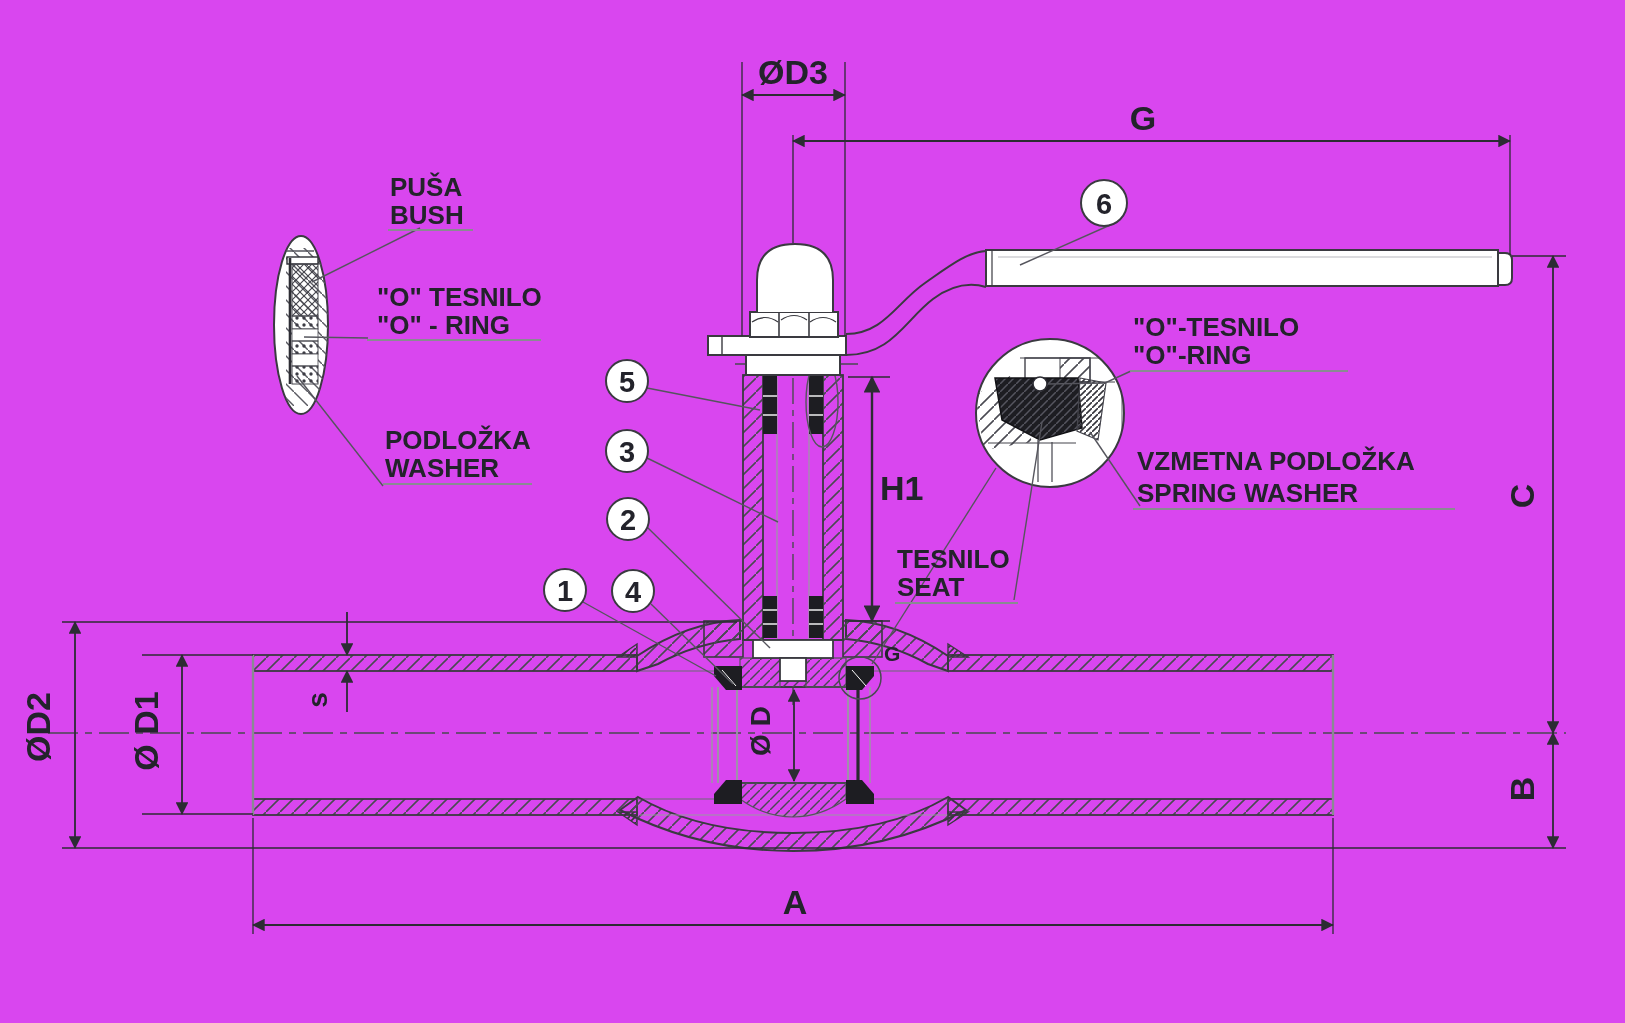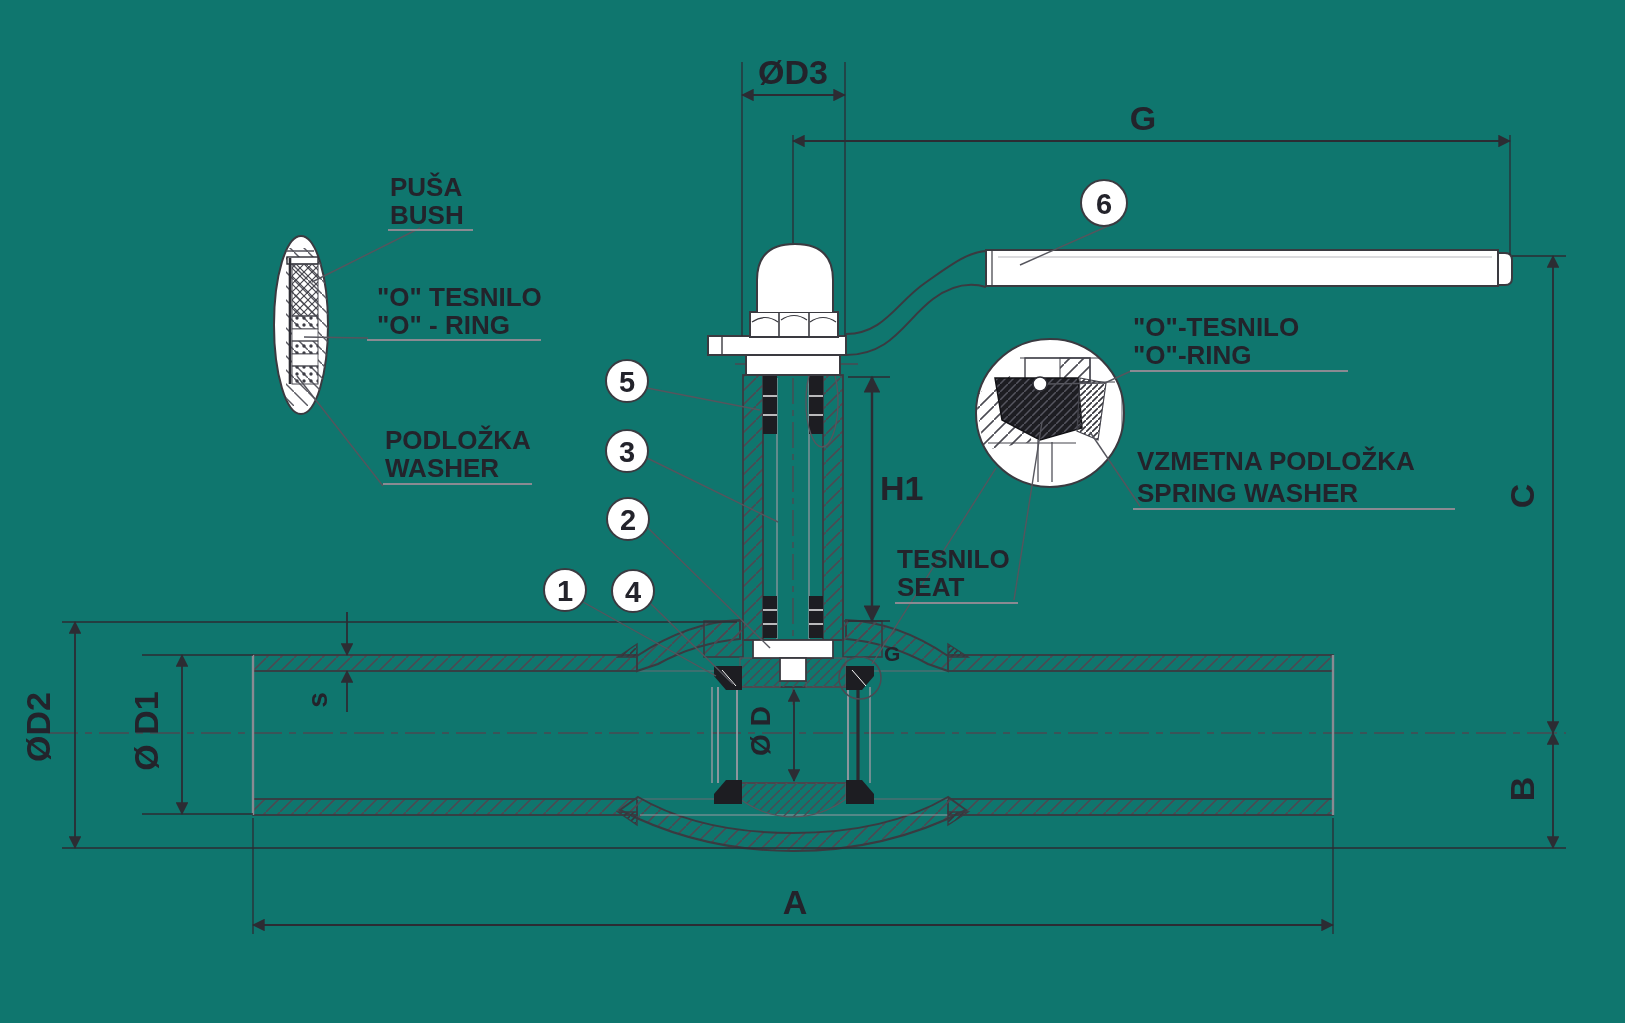--- a/index.html
+++ b/index.html
@@ -1,16 +1,16 @@
 <!DOCTYPE html>
 <html><head>
 <meta charset="utf-8">
 <style>
   html,body{margin:0;padding:0;background:#ffffff;}
-  .stage{width:1625px;height:1023px;position:relative;background:#0f766e;font-family:"Liberation Sans",sans-serif;}
+  .stage{width:1625px;height:1023px;position:relative;background:#d946ef;font-family:"Liberation Sans",sans-serif;}
   svg{display:block;}
   text{font-family:"Liberation Sans",sans-serif;fill:#23232b;}
   .dimtxt{font-size:34px;font-weight:bold;}
   .dimtxt-sm{font-size:28px;font-weight:bold;}
   .lbl{font-size:26px;font-weight:bold;}
   .lbl-sm{font-size:21px;font-weight:bold;}
   .num{font-size:29px;font-weight:bold;}
 </style>
 </head>
 <body>

